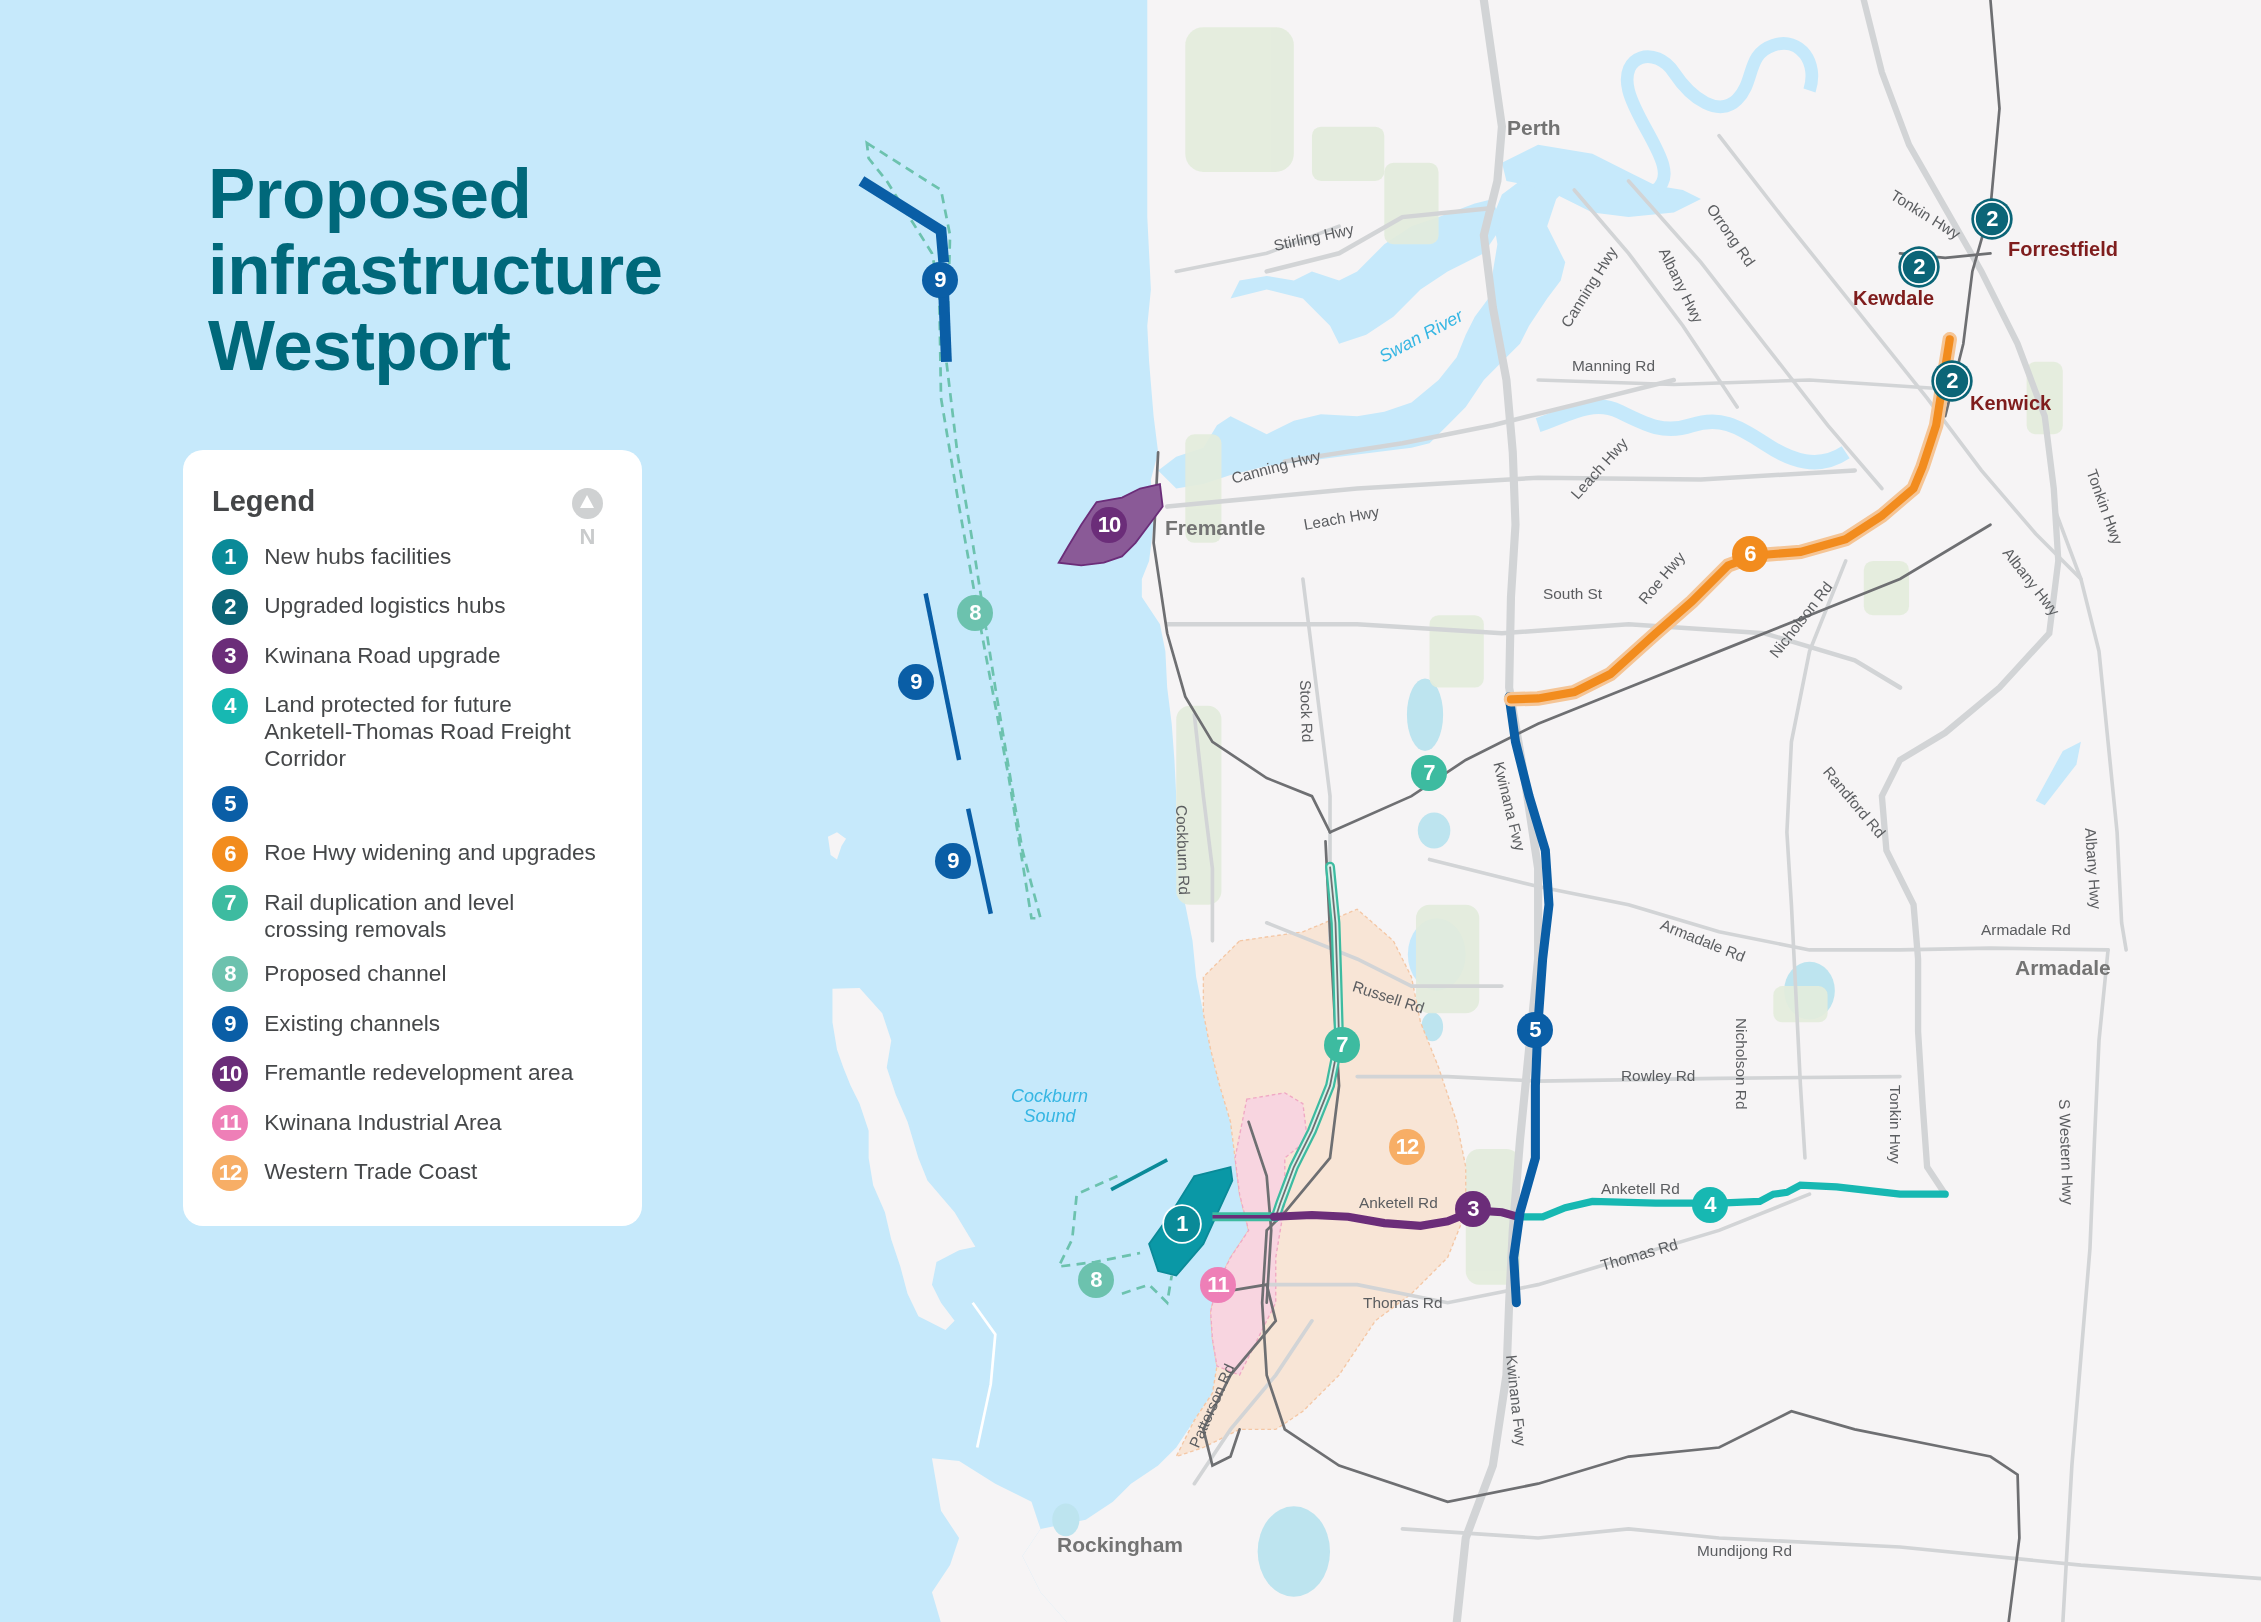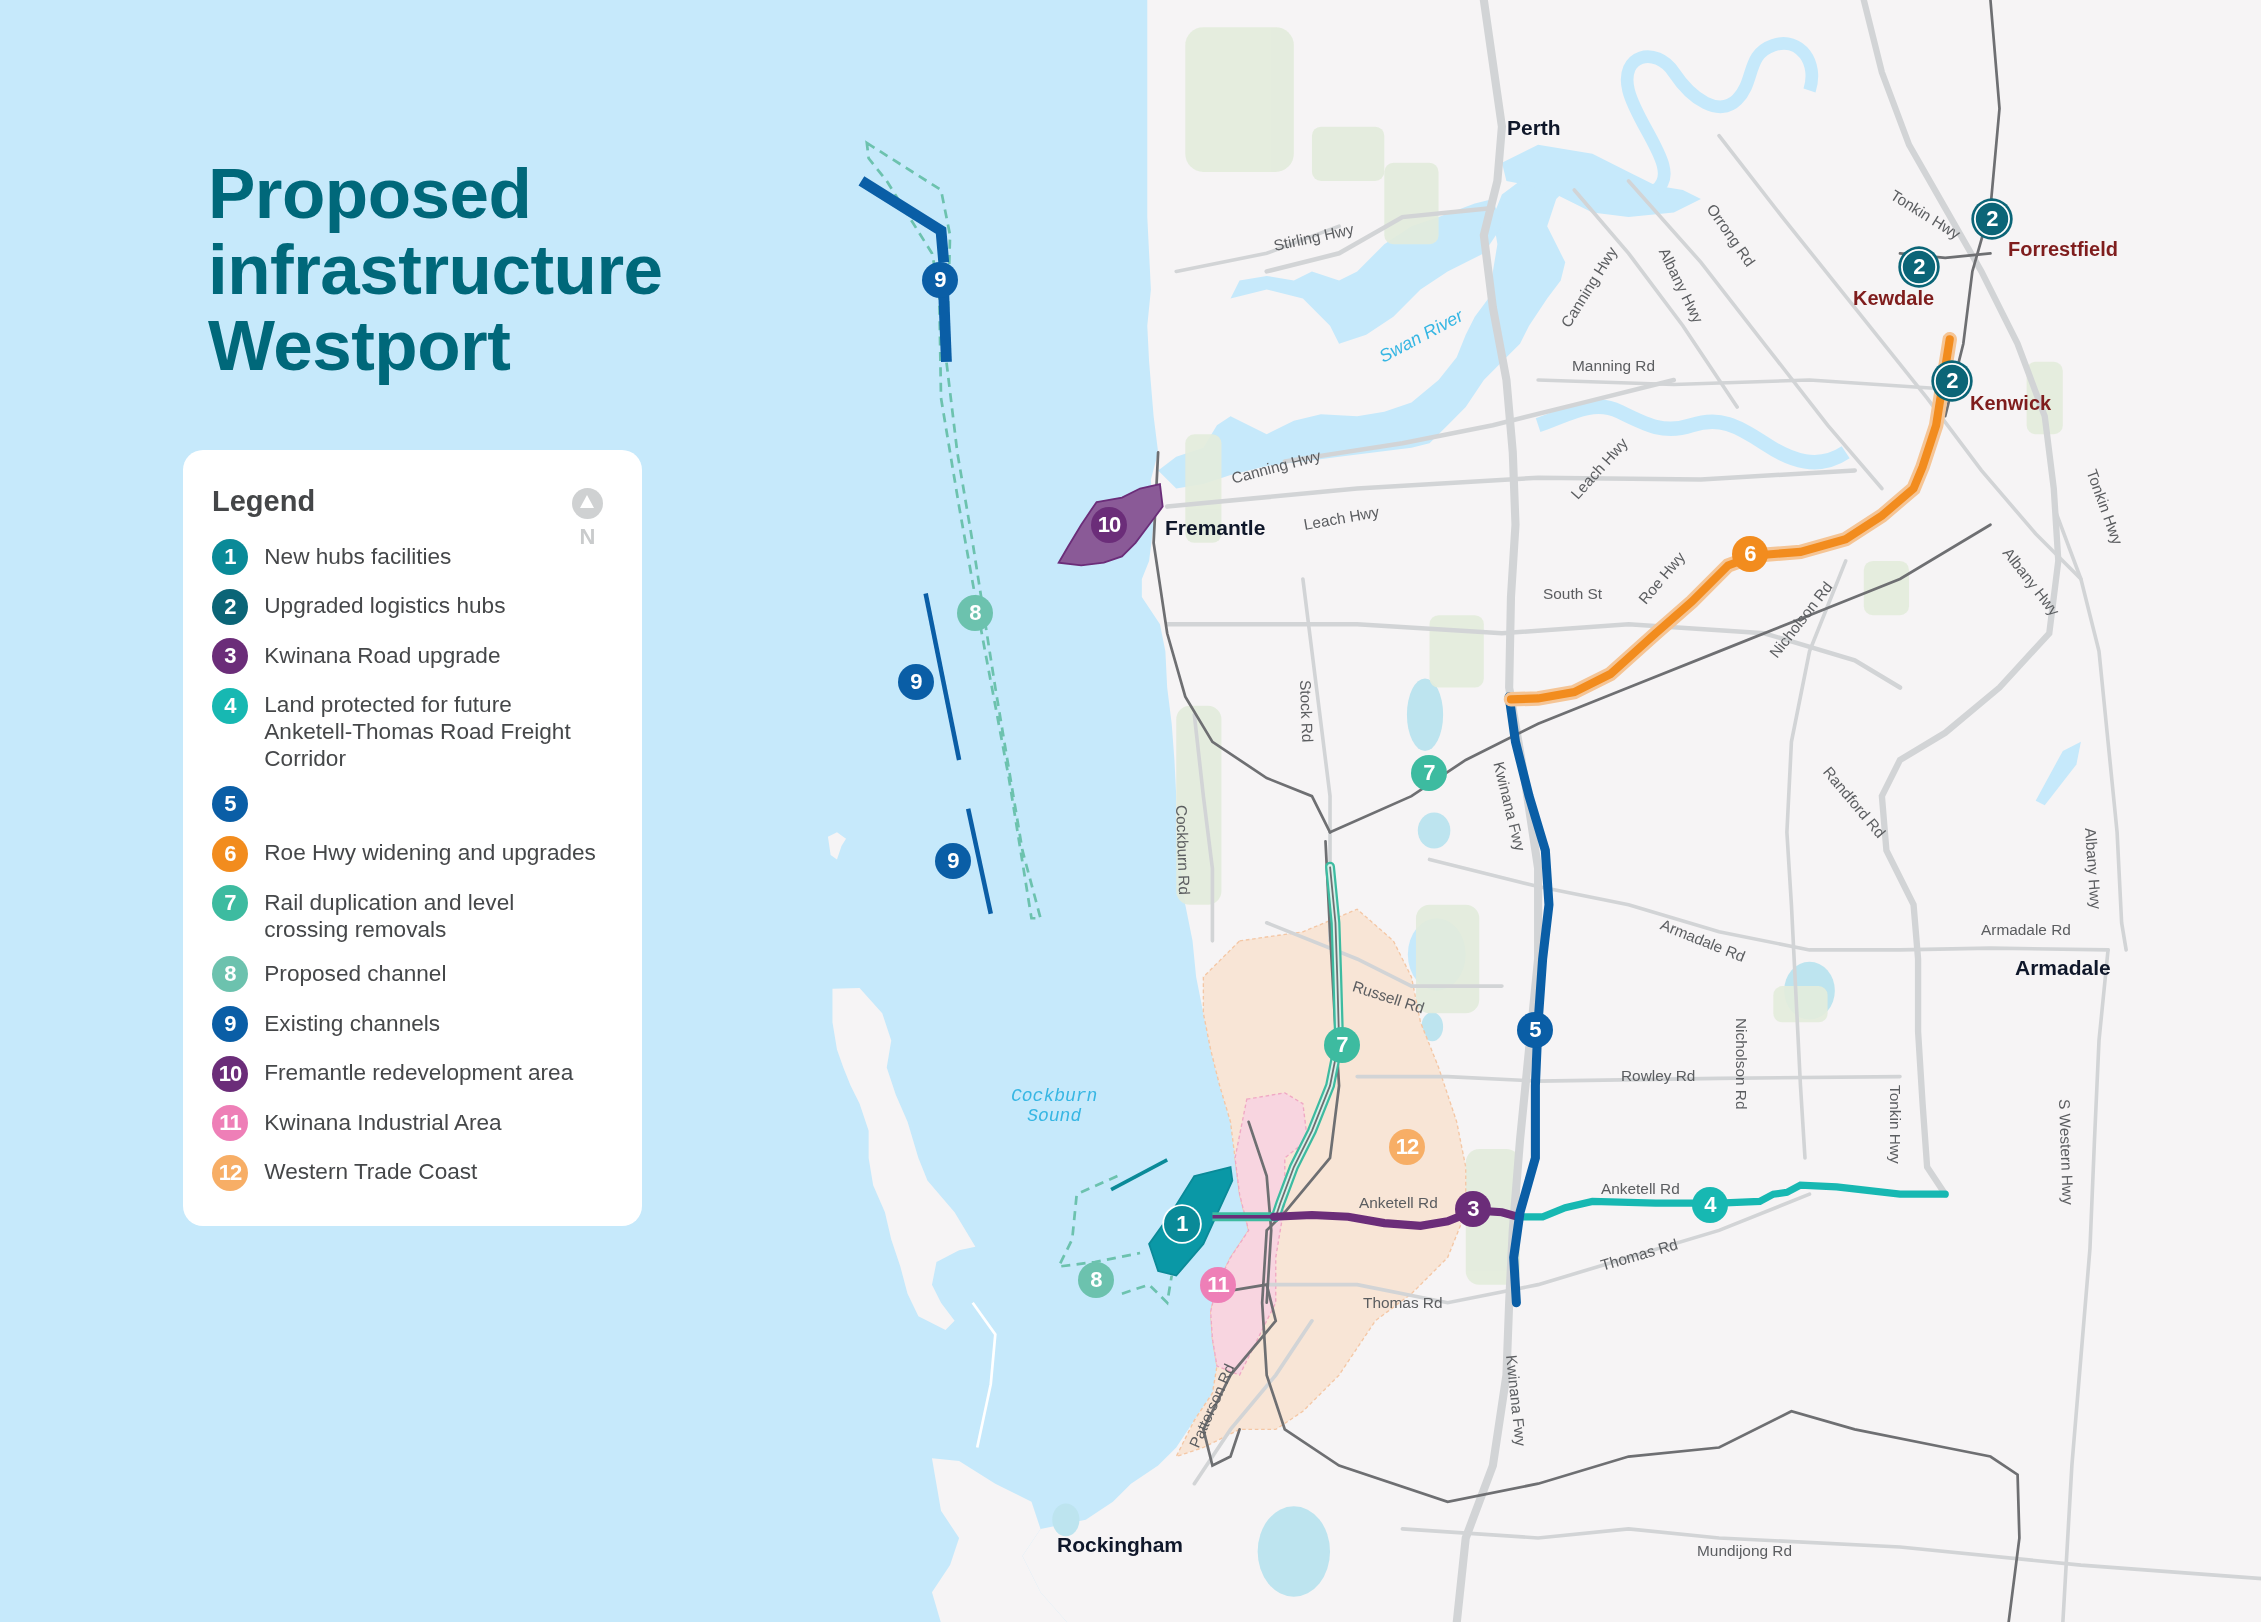--- a/index.html
+++ b/index.html
@@ -11,21 +11,21 @@
   .legend-title { font-family: "Liberation Sans", sans-serif; font-weight: 700; font-size: 29px; color: #444648; margin: 0 0 20px 0; line-height: 36px; }
   .north { position: absolute; right: 38px; top: 38px; width: 33px; text-align: center; }
   .north-circle { width: 31px; height: 31px; border-radius: 50%; background: #cfd1d2; position: relative; margin: 0 auto; }
   .north-circle::after { content: ""; position: absolute; left: 8.1px; top: 7.2px; border-left: 7.2px solid transparent; border-right: 7.2px solid transparent; border-bottom: 13.6px solid #ffffff; }
   .north-label { font-weight: 700; font-size: 22px; color: #c9cbcc; margin-top: 5.4px; display: block; }
   .legend-list { list-style: none; margin: 0; padding: 0; }
   .legend-item { display: flex; align-items: flex-start; margin-bottom: 13.6px; }
   .legend-item .badge { flex: 0 0 auto; width: 36px; height: 36px; border-radius: 50%; color: #ffffff; font-weight: 700; font-size: 22px; display: flex; align-items: center; justify-content: center; margin-right: 16.3px; letter-spacing: -0.9px; }
   .legend-item .text { font-size: 22.6px; line-height: 27px; color: #454749; padding-top: 3.6px; white-space: pre-line; }
   .map-label { position: absolute; font-family: "Liberation Sans", sans-serif; color: #5b5d60; font-size: 15.4px; white-space: nowrap; transform-origin: left center; }
-  .place { position: absolute; font-family: "Liberation Sans", sans-serif; font-weight: 700; color: #0f172a; font-size: 21px; white-space: nowrap; }
+  .place { position: absolute; font-family: "Liberation Sans", sans-serif; font-weight: 700; color: #737373; font-size: 21px; white-space: nowrap; }
   .hub-label { position: absolute; font-family: "Liberation Sans", sans-serif; font-weight: 700; color: #7f1d1d; font-size: 20px; white-space: nowrap; }
   .water-label { position: absolute; font-family: "Liberation Sans", sans-serif; font-style: italic; color: #36b6e3; font-size: 18px; white-space: nowrap; text-align: center; line-height: 20px; }
   .marker { position: absolute; width: 36px; height: 36px; border-radius: 50%; color: #fff; font-weight: 700; font-size: 22px; display: flex; align-items: center; justify-content: center; transform: translate(-50%, -50%); letter-spacing: -0.9px; cursor: pointer; }
   .marker.ring { box-shadow: 0 0 0 2.7px #0b6577, inset 0 0 0 1.8px #ffffff; }
 </style>
 </head>
 <body>
 
 <svg id="map" viewBox="0 0 2500 1794" xmlns="http://www.w3.org/2000/svg">
   <defs>
@@ -232,21 +232,21 @@
 <span class="place" style="left:1507px; top:116px;">Perth</span>
 <span class="place" style="left:1165px; top:516px;">Fremantle</span>
 <span class="place" style="left:2015px; top:956px;">Armadale</span>
 <span class="place" style="left:1057px; top:1533px;">Rockingham</span>
 
 <span class="hub-label" style="left:2008px; top:238px;">Forrestfield</span>
 <span class="hub-label" style="left:1853px; top:287px;">Kewdale</span>
 <span class="hub-label" style="left:1970px; top:392px;">Kenwick</span>
 
 <span class="water-label" style="left:1375px; top:326px; transform: rotate(-28deg);">Swan River</span>
-<span class="water-label" style="left:1011px; top:1086px; white-space: pre-line; font-family: Liberation Mono, monospace;">Cockburn
+<span class="water-label" style="left:1011px; top:1086px; white-space: pre-line;">Cockburn
 Sound</span>
 
 <span class="map-label" style="left:1274px; top:237px; transform: rotate(-12deg);">Stirling Hwy</span>
 <span class="map-label" style="left:1565px; top:317px; transform: rotate(-58deg);">Canning Hwy</span>
 <span class="map-label" style="left:1663px; top:240px; transform: rotate(64deg);">Albany Hwy</span>
 <span class="map-label" style="left:1710px; top:197px; transform: rotate(55deg);">Orrong Rd</span>
 <span class="map-label" style="left:1892px; top:185px; transform: rotate(32deg);">Tonkin Hwy</span>
 <span class="map-label" style="left:1572px; top:357px;">Manning Rd</span>
 <span class="map-label" style="left:1232px; top:470px; transform: rotate(-15deg);">Canning Hwy</span>
 <span class="map-label" style="left:1304px; top:516px; transform: rotate(-10deg);">Leach Hwy</span>

